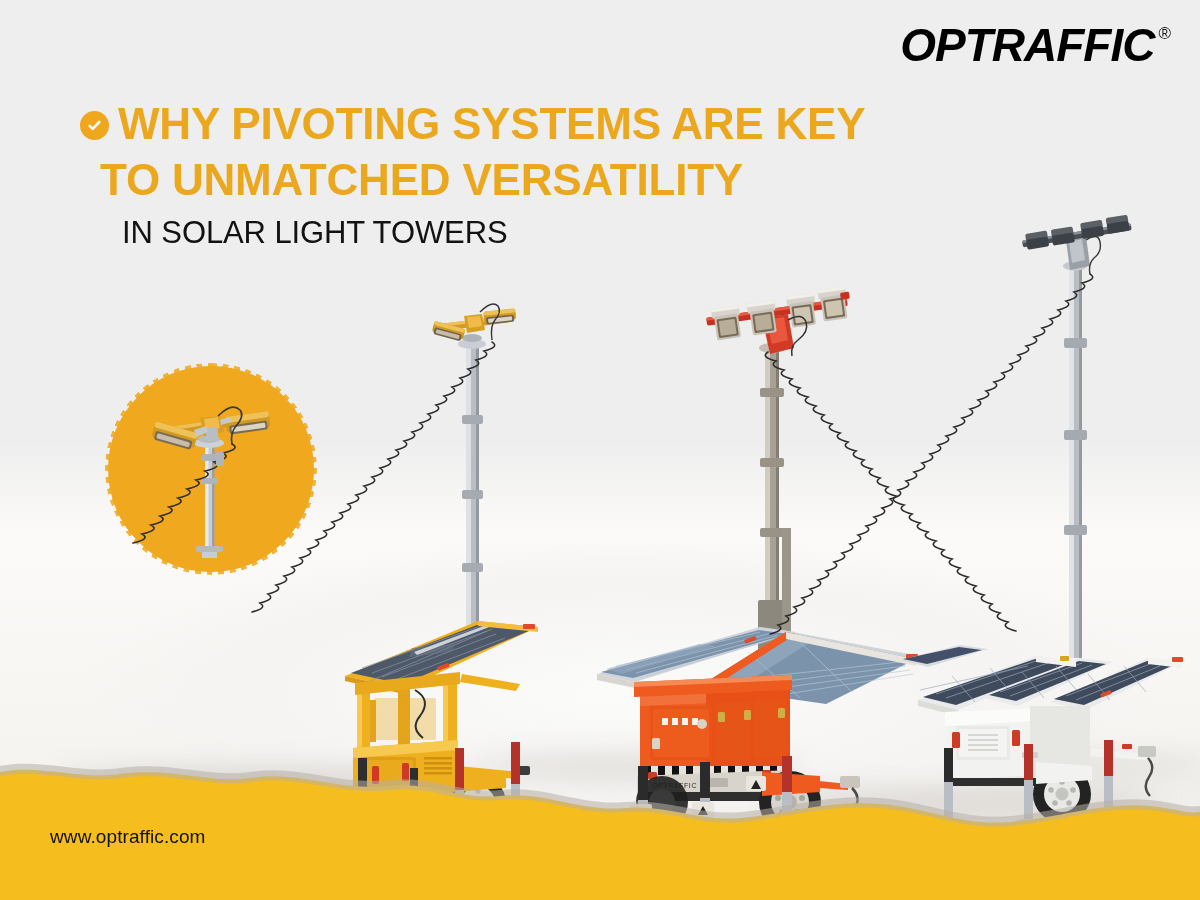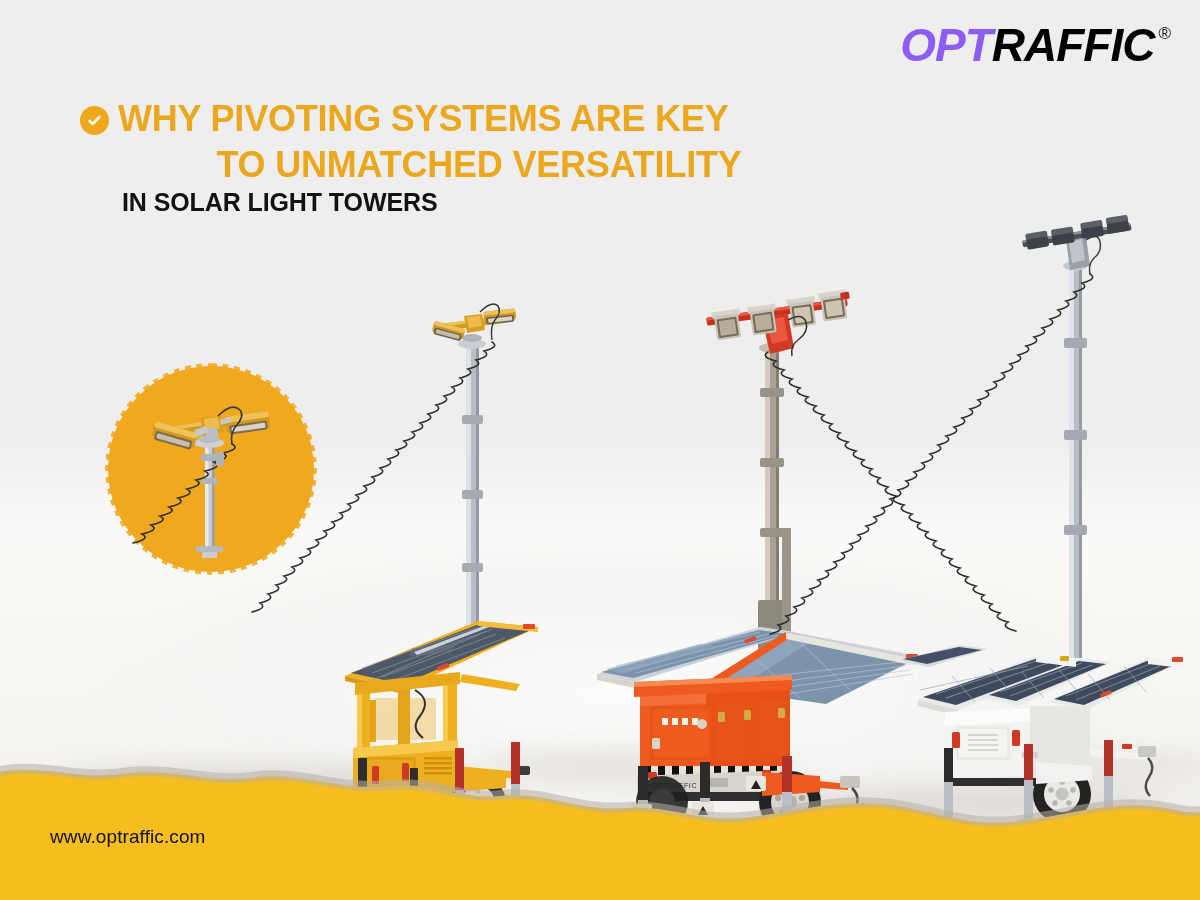--- a/index.html
+++ b/index.html
@@ -52,21 +52,21 @@
     align-items: flex-start;
     letter-spacing: -1px;
   }
   .logo-opt, .logo-raffic {
     font-size: 46px;
     font-weight: 800;
     font-style: italic;
     line-height: 1;
     font-family: "Liberation Sans", sans-serif;
   }
-  .logo-opt    { color: #8b5cf6; }
+  .logo-opt    { color: #000000; }
   .logo-raffic { color: #000000; }
   .logo-reg {
     font-size: 17px;
     color: #1a1a1a;
     margin-left: 4px;
     margin-top: 2px;
     font-weight: 500;
   }
 
   
@@ -87,35 +87,35 @@
     border-radius: 50%;
     background: #EFA81E;
     display: inline-flex;
     align-items: center;
     justify-content: center;
     flex: 0 0 auto;
     margin-top: 2px;
   }
   .check-badge svg { display: block; }
   .hl-line {
-    font-size: 36px;
+    font-size: 44px;
     font-weight: 800;
     line-height: 1.28;
     letter-spacing: -.2px;
     white-space: nowrap;
     font-family: "Liberation Sans", sans-serif;
   }
   .hl-yellow { color: #EBA81E; }
-  .hl-line2  { margin-left: 38px; text-align: center; }
+  .hl-line2  { margin-left: 20px; }
   .hl-line3  {
     color: #121212;
-    font-size: 25px;
-    font-weight: 700;
+    font-size: 31px;
+    font-weight: 400;
     margin-left: 42px;
-    margin-top: 0;
+    margin-top: 6px;
     letter-spacing: -.1px;
     white-space: nowrap;
   }
 
   
   .feature-badge {
     position: absolute;
     left: 108px;
     top: 366px;
     width: 206px;

